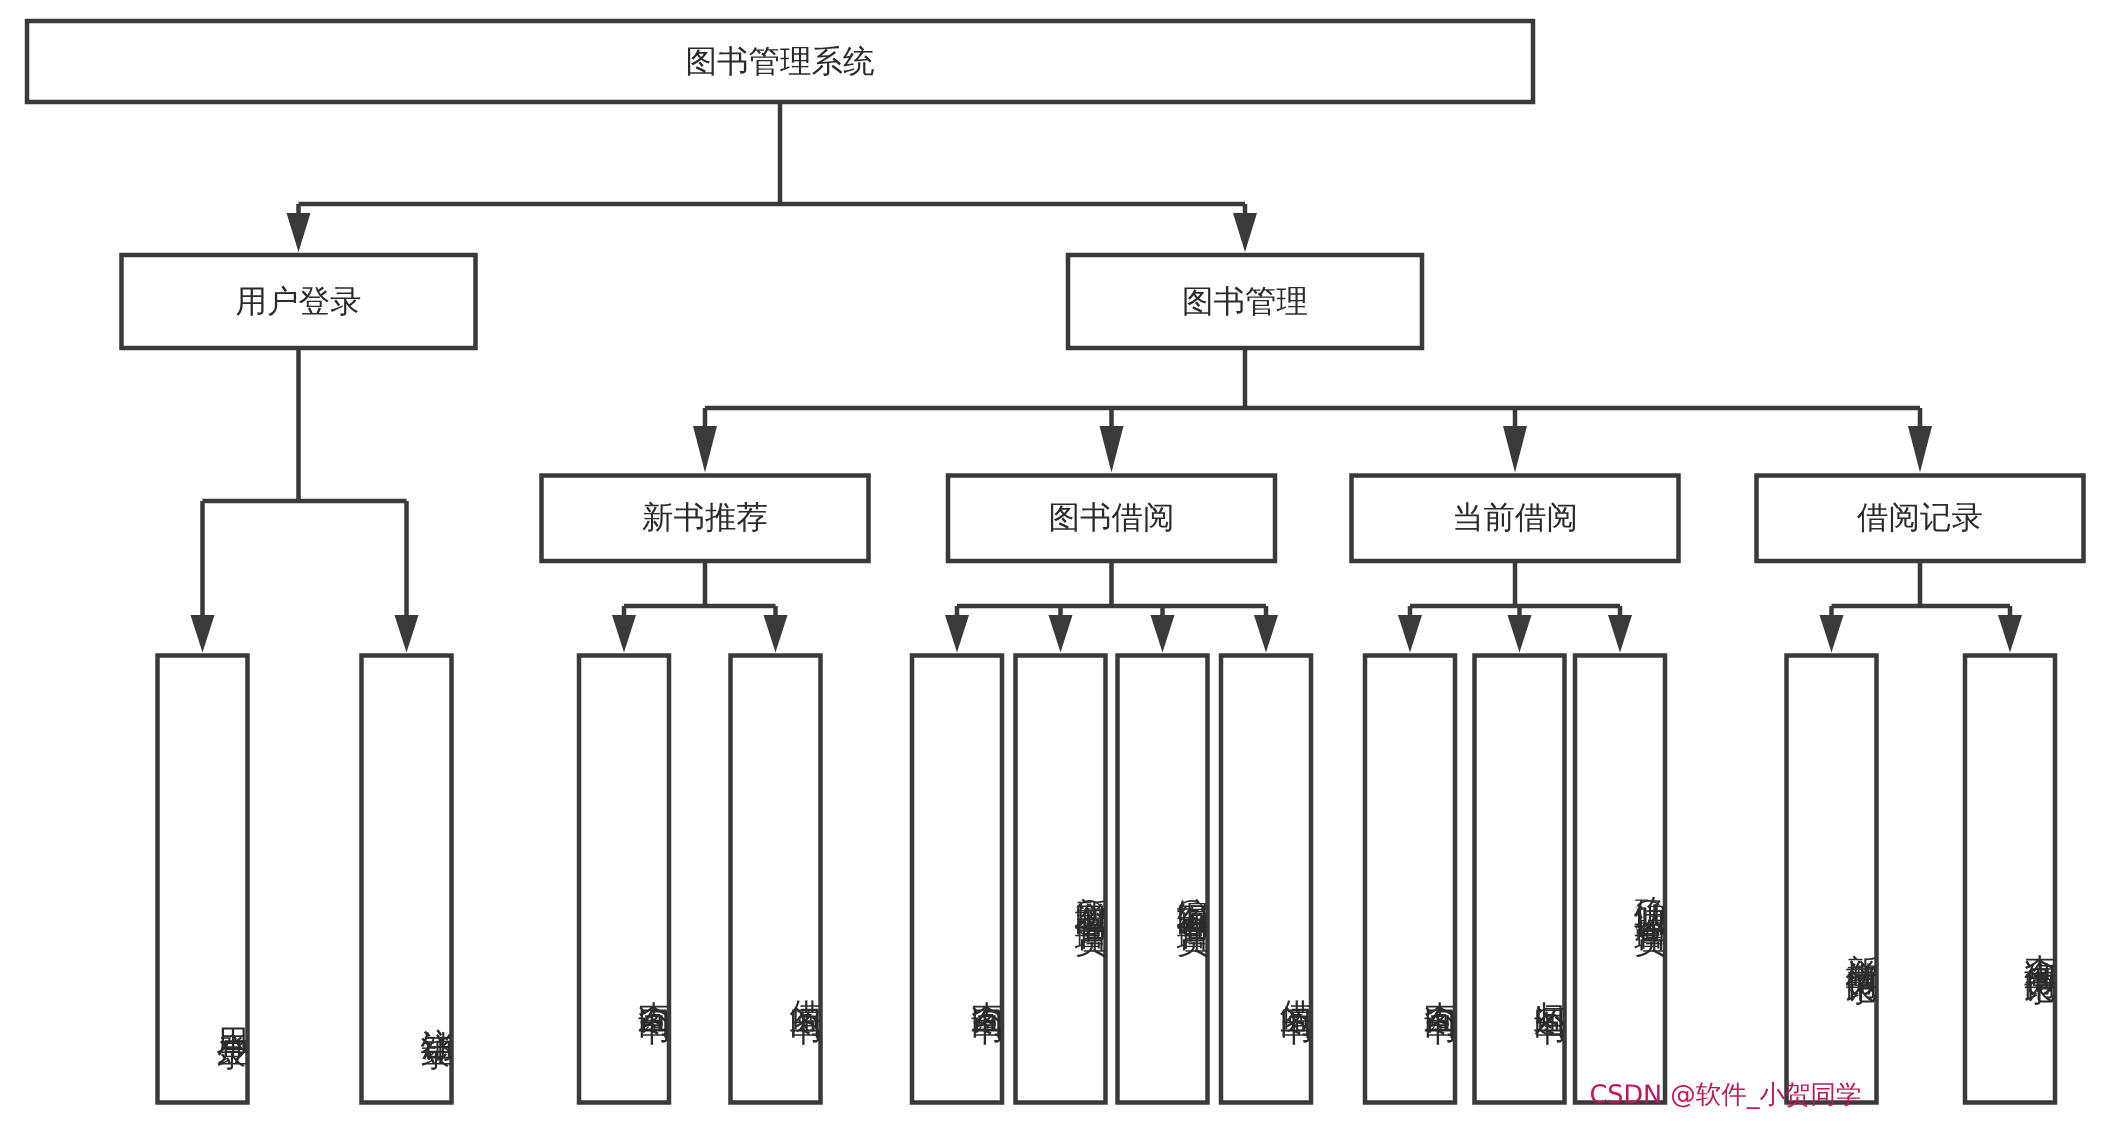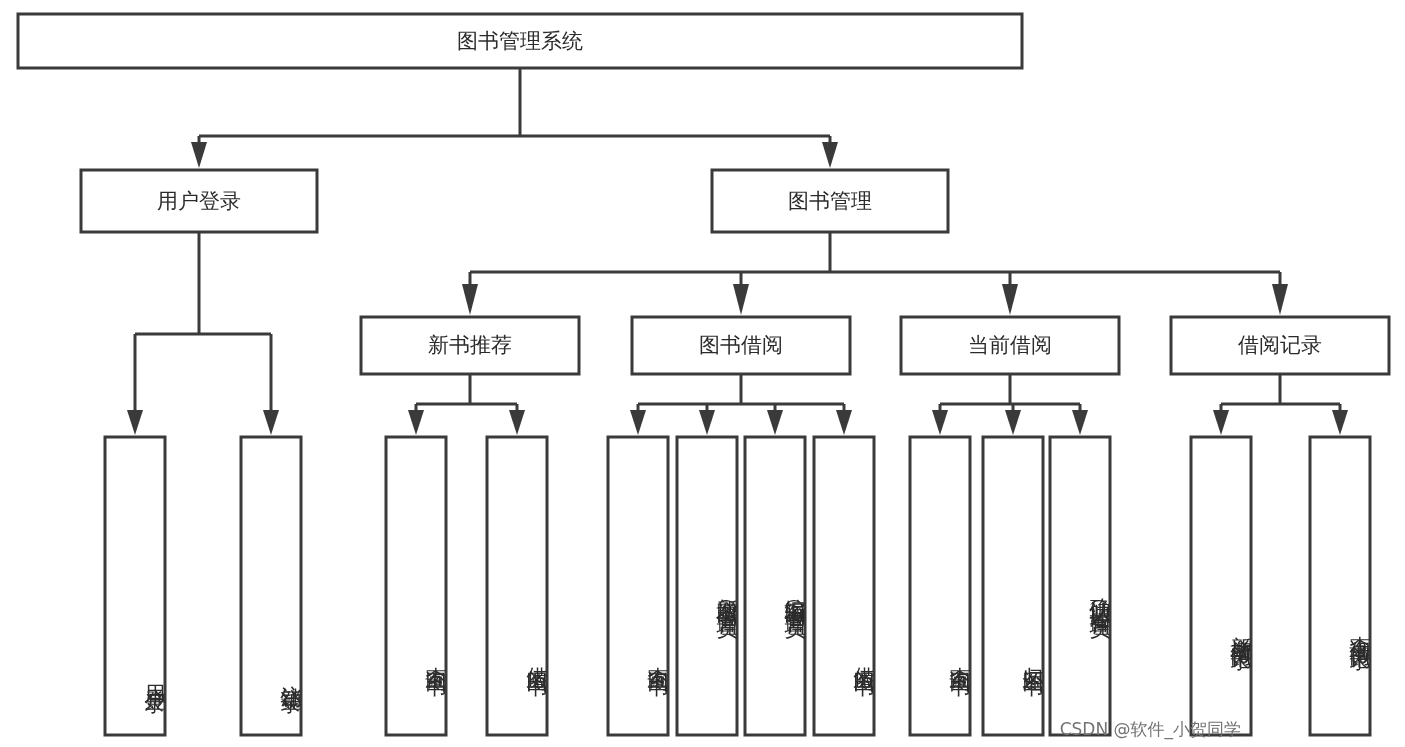--- a/index.html
+++ b/index.html
@@ -62,21 +62,21 @@
     align-items: flex-start;
     justify-content: center;
     pointer-events: none;
   }
   .watermark {
     position: absolute;
     right: 8px;
     bottom: 6px;
     font-family: "DejaVu Sans", "Liberation Sans", sans-serif;
     font-size: 17px;
-    color: #737373;
+    color: #be185d;
     white-space: nowrap;
   }
 </style>
 </head>
 <body>
 
 <div id="diagram-root">
 
   <svg id="diagram-svg" viewBox="0 0 1405 747">
 

